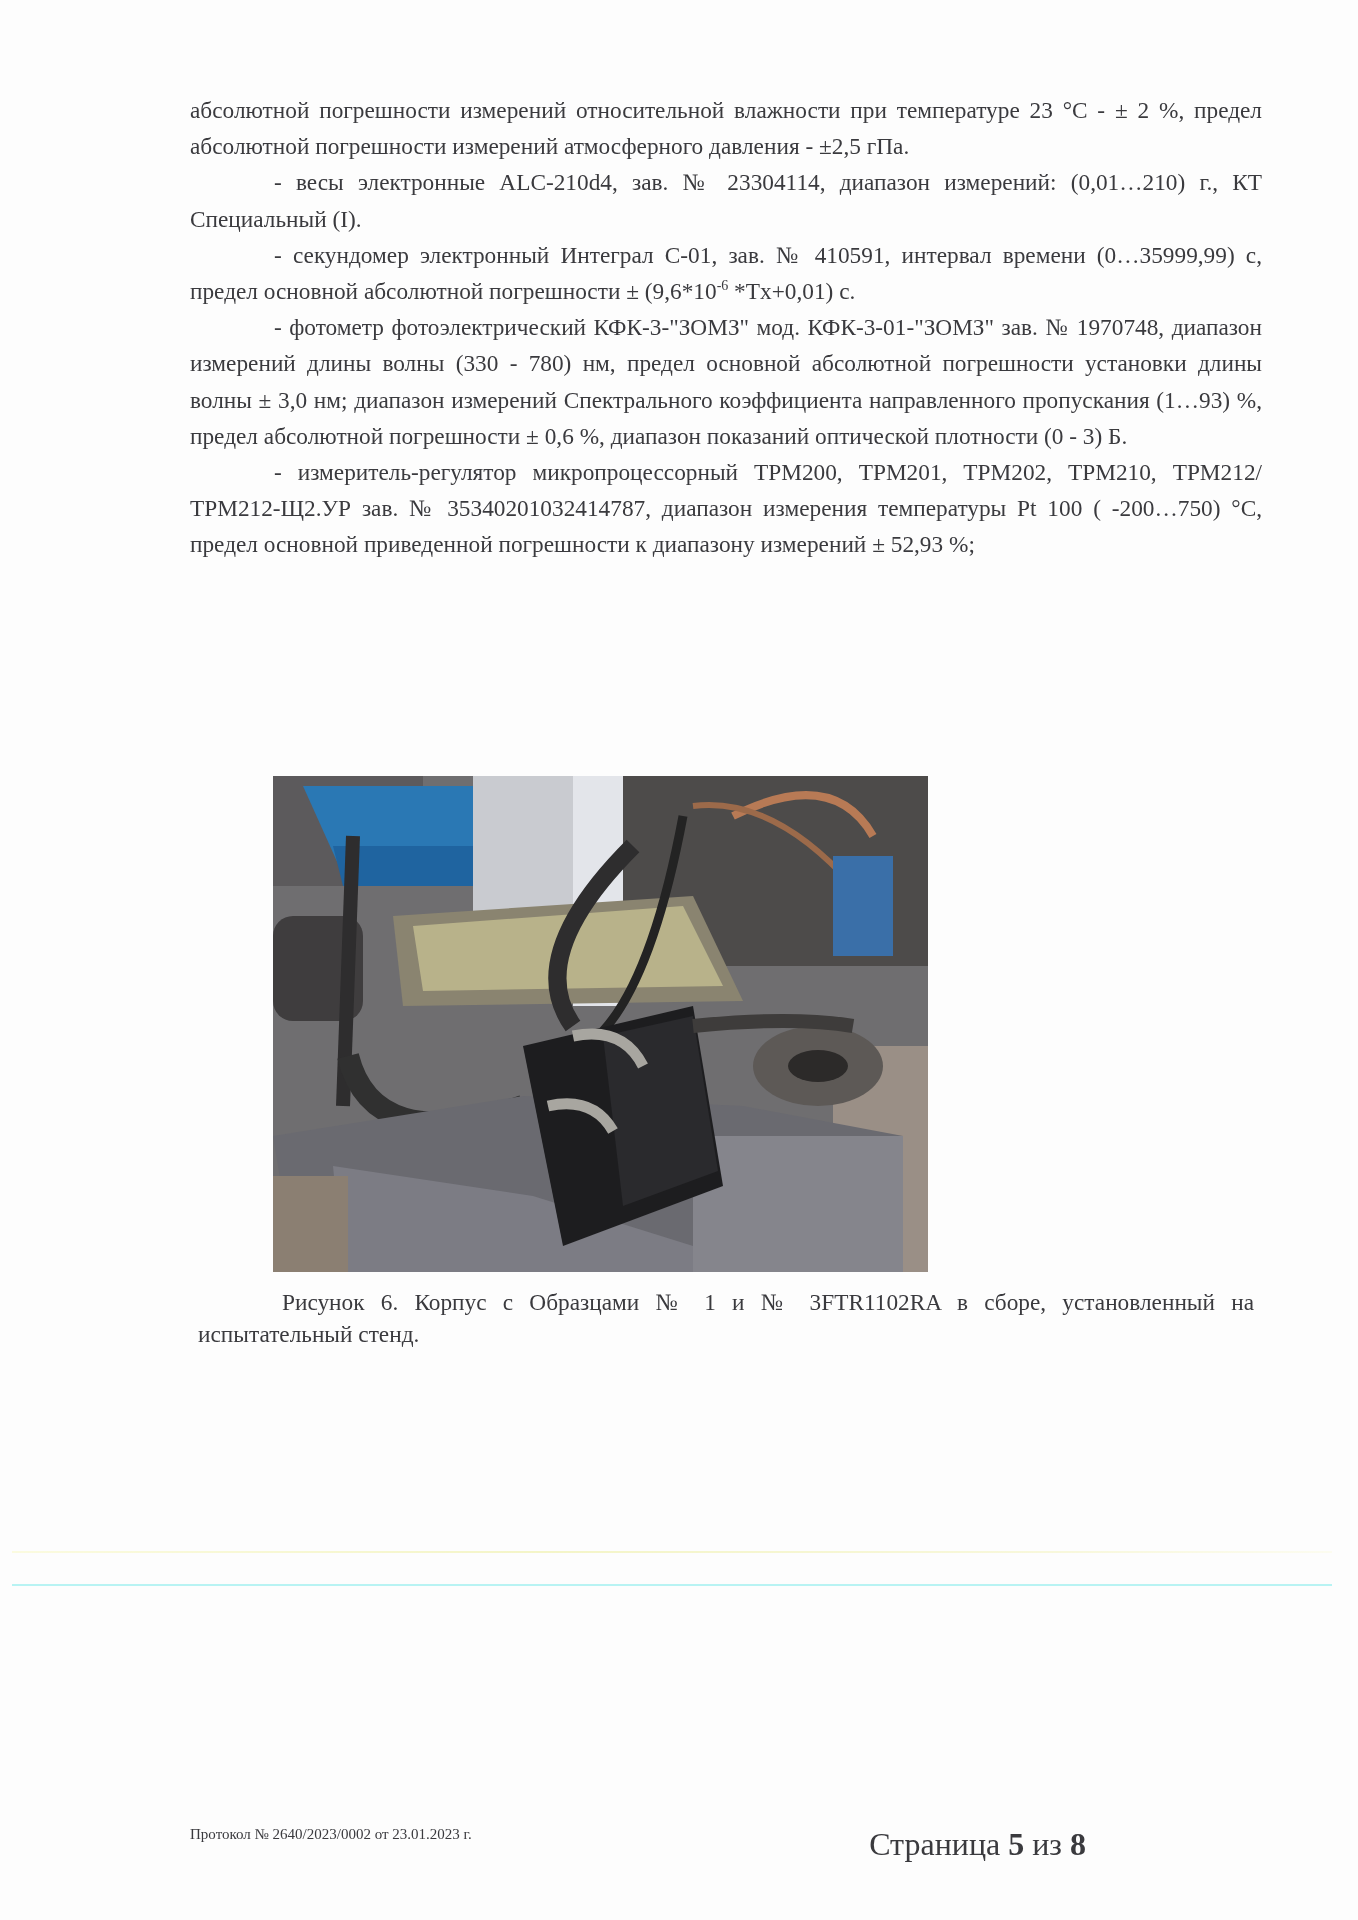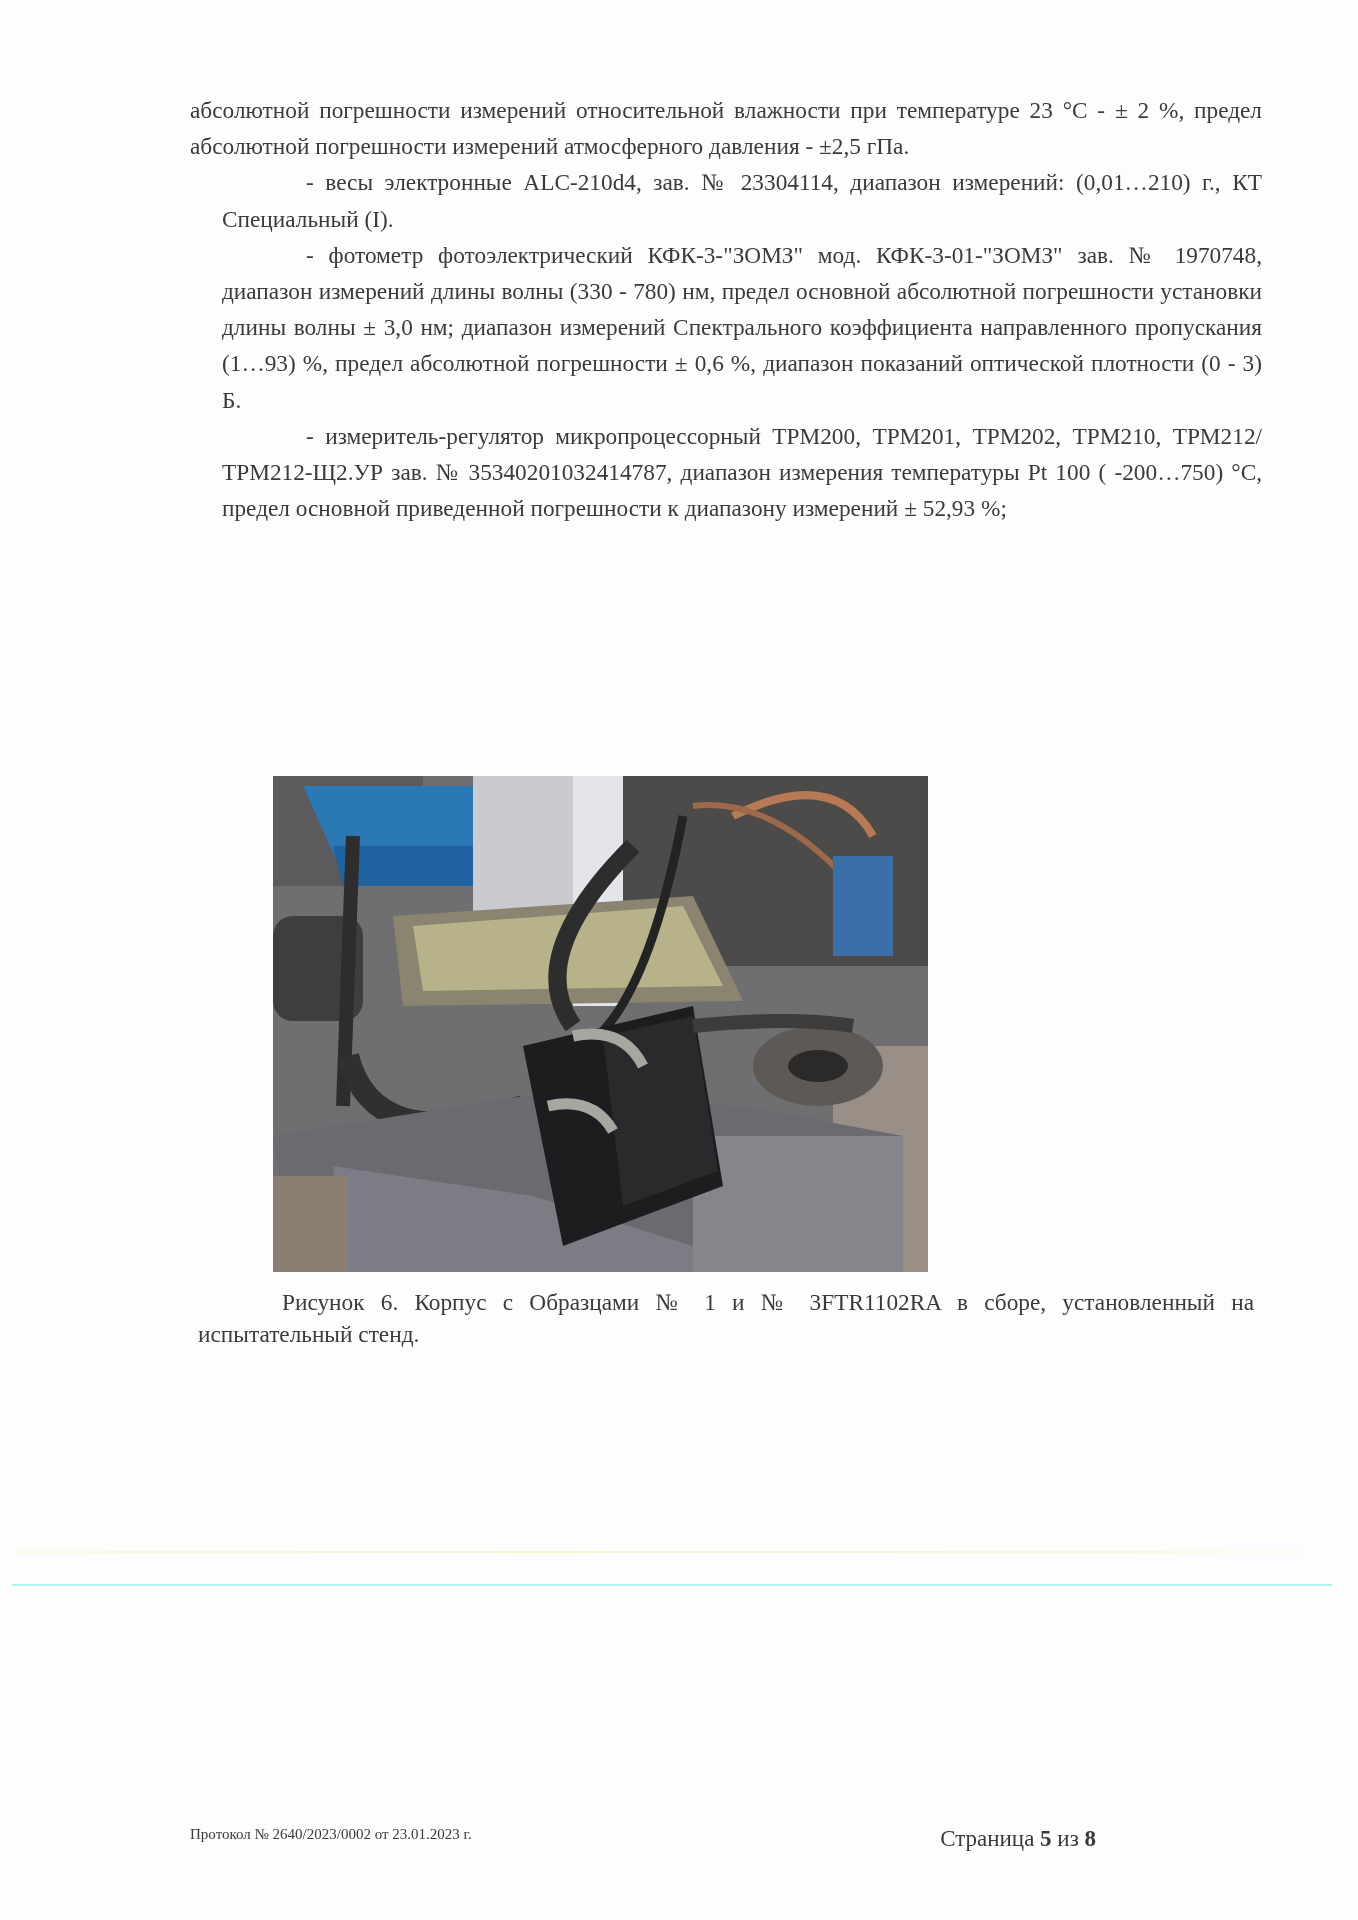--- a/index.html
+++ b/index.html
@@ -8,21 +8,21 @@
       position: relative; overflow: hidden;
       font-family: "Liberation Serif", "DejaVu Serif", serif;
       color: #3a3a3e;
     }
     .page { position: absolute; left: 0; top: 0; width: 1183px; height: 1920px; }
     .body-text {
       position: absolute; left: 190px; top: 92px; width: 1072px;
       font-size: 23.3px; line-height: 36.2px; text-align: justify;
     }
     .body-text p { margin: 0; }
-    .body-text p.indent { text-indent: 84px; margin-left: 32px; }
+    .body-text p.indent { text-indent: 84px; }
     .photo {
       position: absolute; left: 273px; top: 776px; width: 655px; height: 496px;
       overflow: hidden; background: #8a8a8e;
     }
     .caption {
       position: absolute; left: 190px; top: 1278px; width: 1072px;
       font-size: 23.3px; line-height: 32px; text-align: justify;
     }
     .caption p { margin: 8px; text-indent: 84px; }
     .scan-line-yellow {
@@ -30,33 +30,34 @@
       background: linear-gradient(90deg, #fbfbe0, #f4f5c8 40%, #f8f8dc 80%, #fcfcf0);
     }
     .scan-line-cyan {
       position: absolute; left: 12px; top: 1584px; width: 1320px; height: 2px;
       background: #b8f3f3;
     }
     .footer-left {
       position: absolute; left: 190px; top: 1826px; font-size: 15px;
     }
     .footer-right {
-      position: absolute; right: 87px; top: 1826px; font-size: 23px;
+      position: absolute; right: 97px; top: 1826px; font-size: 32px;
     }
     .footer-right b { font-weight: bold; }
     sup { font-size: 14px; line-height: 0; }
   </style>
 </head>
 <body>
 
 <div class="page">
 
   <div class="body-text">
     <p>абсолютной погрешности измерений относительной влажности при температуре 23 °C - ± 2 %, предел абсолютной погрешности измерений атмосферного давления - ±2,5 гПа.</p>
     <p class="indent">- весы электронные ALC-210d4, зав. № 23304114, диапазон измерений: (0,01…210) г., КТ Специальный (I).</p>
+    <p class="indent"><span>- секундомер электронный Интеграл С-01, зав. № 410591, интервал времени (0…35999,99) с, предел основной абсолютной погрешности ± (9,6*10</span><sup>-6</sup><span> *Tx+0,01) с.</span></p>
     <p class="indent">- фотометр фотоэлектрический КФК-3-"ЗОМЗ" мод.  КФК-3-01-"ЗОМЗ" зав. № 1970748, диапазон измерений длины волны (330 - 780) нм, предел основной абсолютной погрешности установки длины волны ± 3,0 нм; диапазон измерений Спектрального коэффициента направленного пропускания (1…93) %, предел абсолютной погрешности ± 0,6 %, диапазон показаний оптической плотности (0 - 3) Б.</p>
     <p class="indent">- измеритель-регулятор микропроцессорный ТРМ200, ТРМ201, ТРМ202, ТРМ210, ТРМ212/ТРМ212-Щ2.УР зав. № 35340201032414787, диапазон измерения температуры Pt 100 ( -200…750) °C, предел основной приведенной погрешности к диапазону измерений ± 52,93 %;</p>
   </div>
 
   <div class="photo">
     <svg width="655" height="496" viewBox="0 0 655 496" xmlns="http://www.w3.org/2000/svg">
 
       <rect x="0" y="0" width="655" height="496" fill="#6f6e70"></rect>
 
       <rect x="0" y="0" width="150" height="110" fill="#5c5a5c"></rect>

